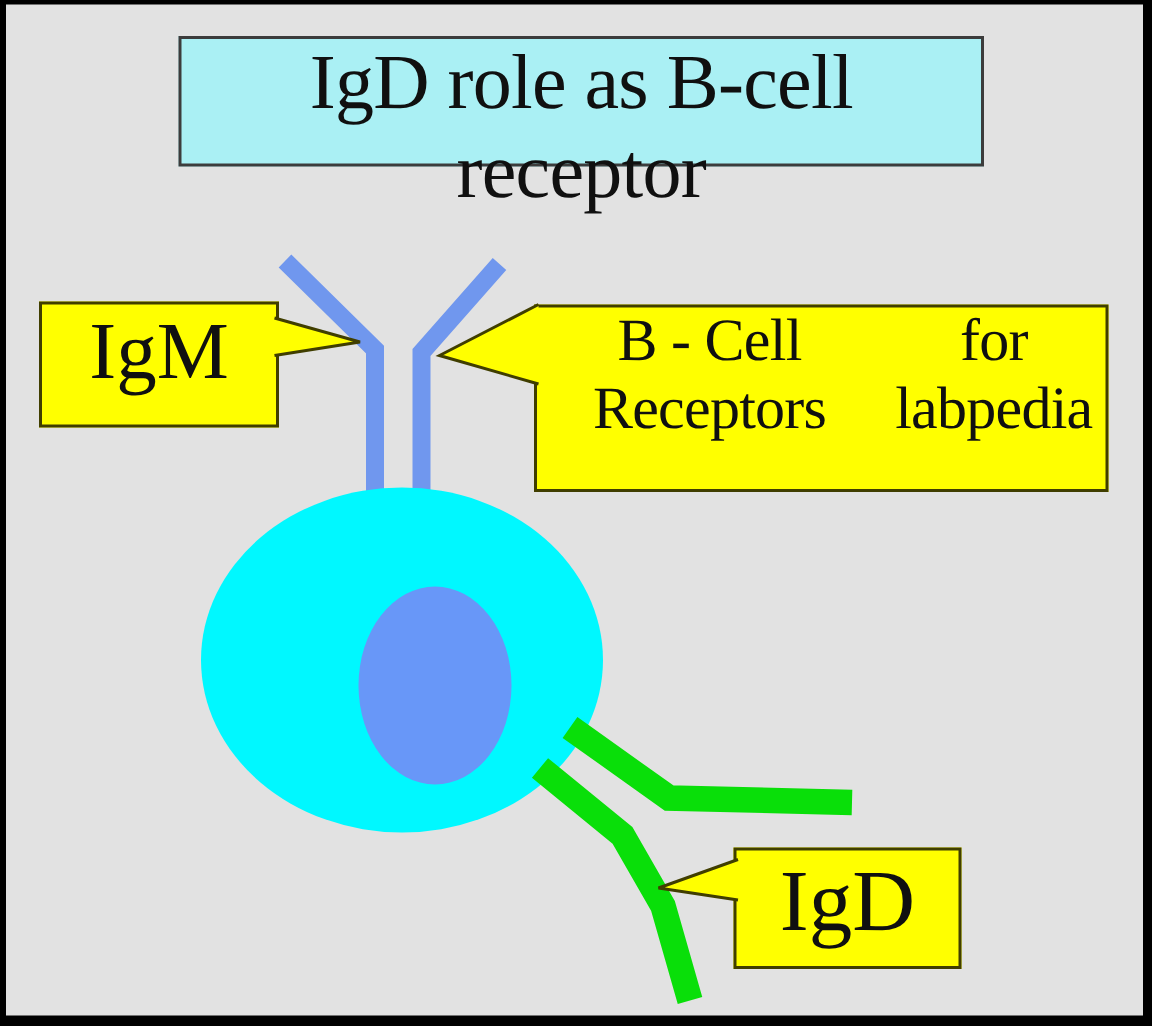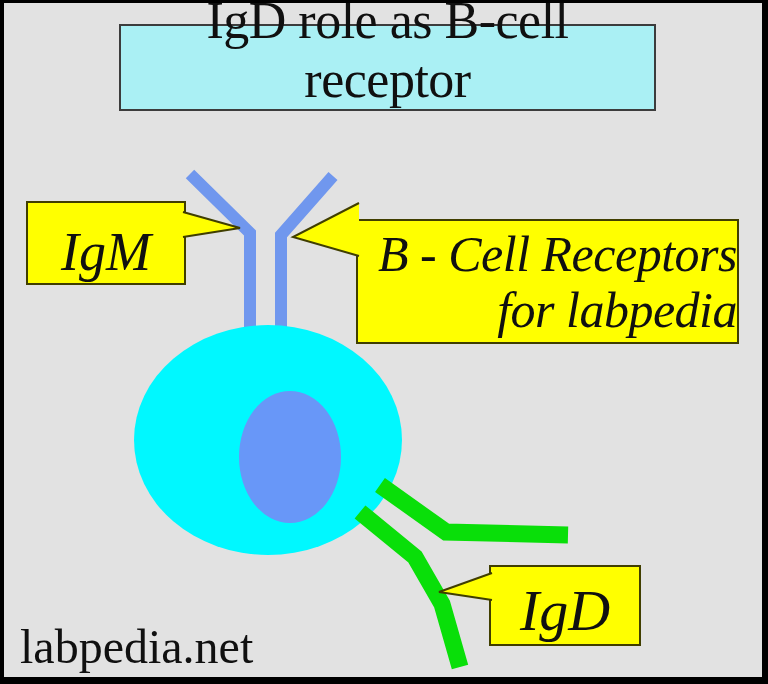--- a/index.html
+++ b/index.html
@@ -10,36 +10,36 @@
     box-sizing: border-box;
     border-style: solid;
     border-width: 3px 6px 7px 4px;
     overflow: hidden;
     font-family: "Liberation Serif", "DejaVu Serif", serif;
   }
   .box {
     position: absolute;
     box-sizing: border-box;
     display: flex;
-    align-items: flex-end;
+    align-items: flex-start;
     justify-content: center;
     text-align: center;
   }
   .title-box {
     left: 115px; top: 21px; width: 537px; height: 87px;
     border: 2px solid;
     font-size: 52px;
     letter-spacing: -0.5px;
   }
-  .callout { border: 2px solid; font-style: italic; }
+  .callout { border: 2px solid; }
   .igm-box { left: 22px; top: 198px; width: 160px; height: 84px; font-size: 54px; }
   .bcr-box {
-    left: 352px; top: 216px; width: 383px; height: 125px;
-    flex-direction: column;
-    font-size: 50px; line-height: 1.12;
+    left: 352px; top: 200px; width: 383px; height: 125px;
+    flex-direction: row;
+    font-size: 40px; line-height: 1.12;
     letter-spacing: -0.5px;
   }
   .igd-box { left: 485px; top: 562px; width: 152px; height: 81px; font-size: 58px; }
   .watermark {
     position: absolute;
     left: 16px; top: 616px;
     font-size: 48px;
   }
   svg.art {
     position: absolute;
@@ -66,21 +66,20 @@
 
   <div class="box callout bcr-box" style="background-color: rgb(255, 255, 0); border-color: rgb(64, 62, 0);">
     <div>B - Cell Receptors</div>
     <div>for labpedia</div>
   </div>
 
   <div class="box callout igd-box" style="background-color: rgb(255, 255, 0); border-color: rgb(64, 62, 0);">
     <span>IgD</span>
   </div>
 
-  <div class="watermark">labpedia.net</div>
 
   <svg class="art" width="768" height="684" viewBox="0 0 768 684">
 
     <path class="chain chain-igm" d="M 186,171 L 246,230 L 246,336" stroke="#7097ee"></path>
     <path class="chain chain-igm" d="M 329,173 L 277,232 L 277,336" stroke="#7097ee"></path>
 
     <ellipse cx="264" cy="437" rx="134" ry="115" fill="#00f8ff"></ellipse>
 
     <ellipse cx="286" cy="454" rx="51" ry="66" fill="#6897f8"></ellipse>
 

